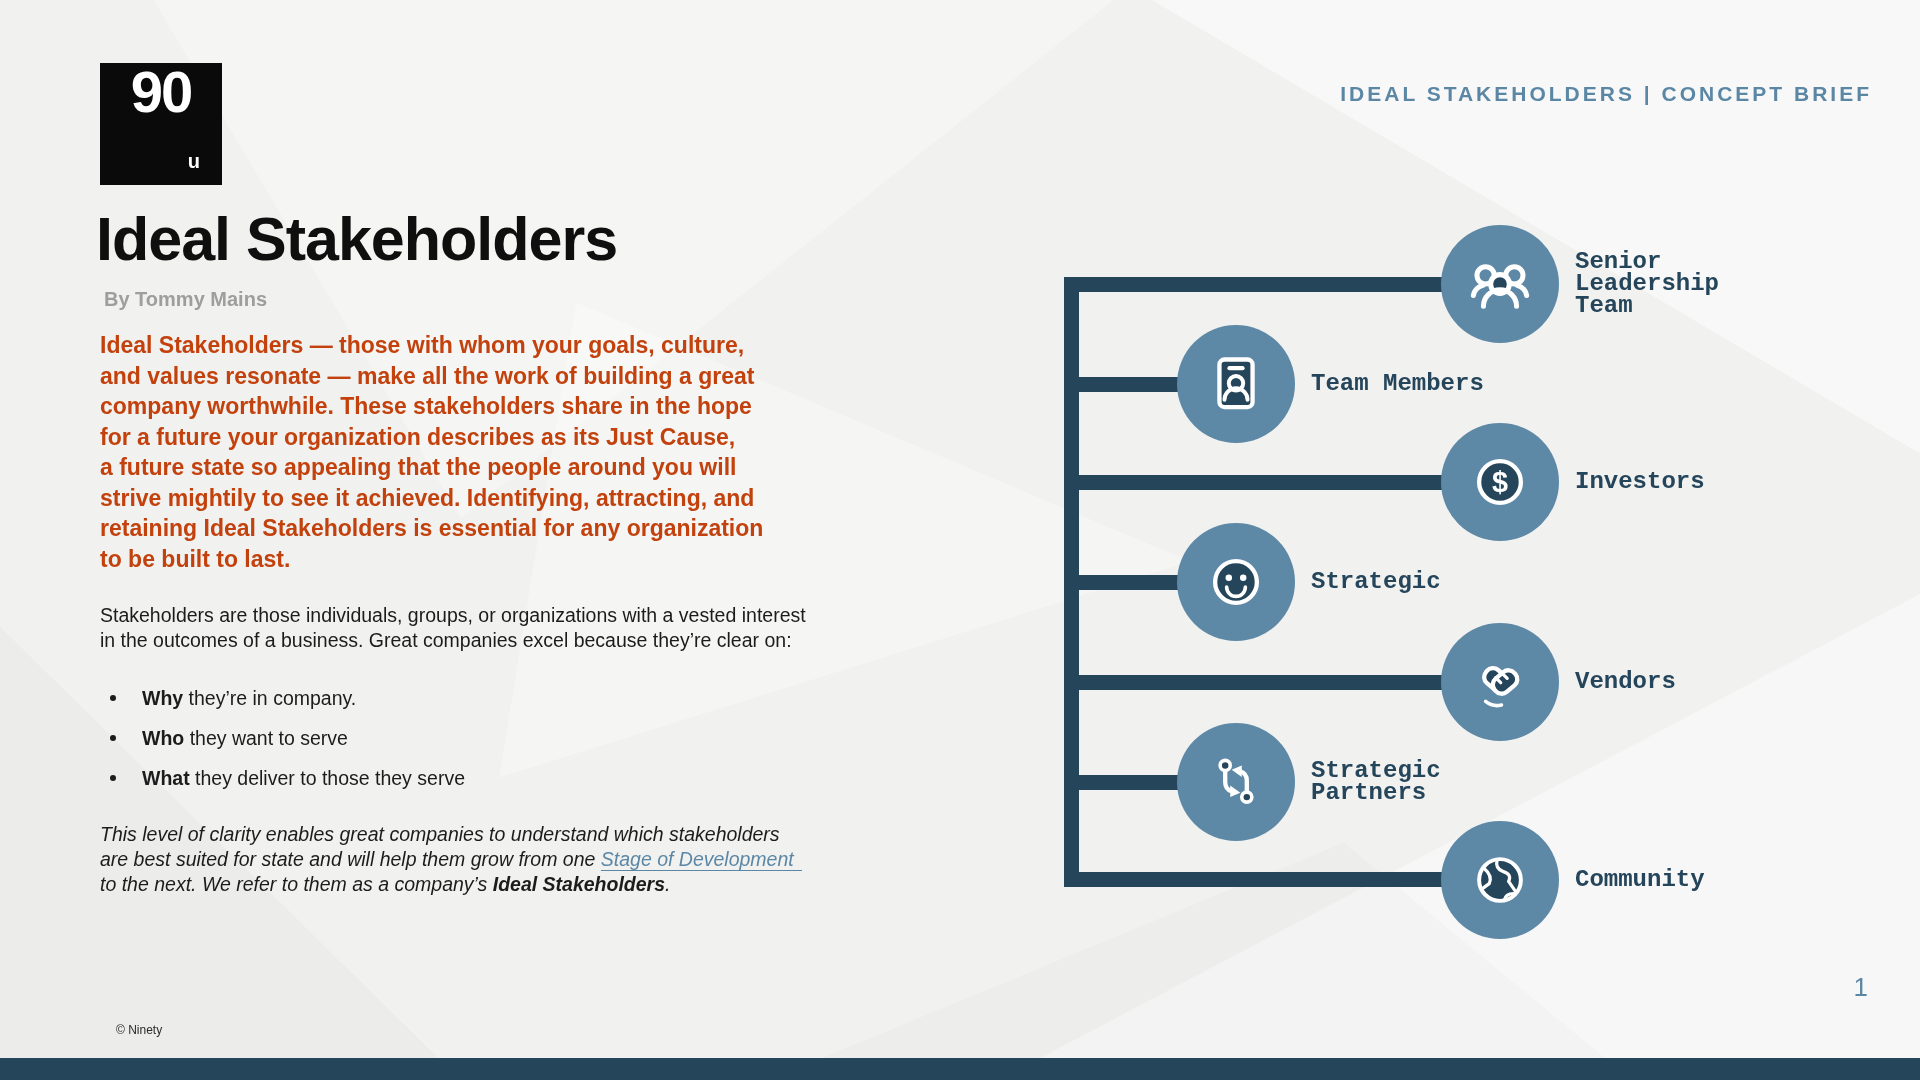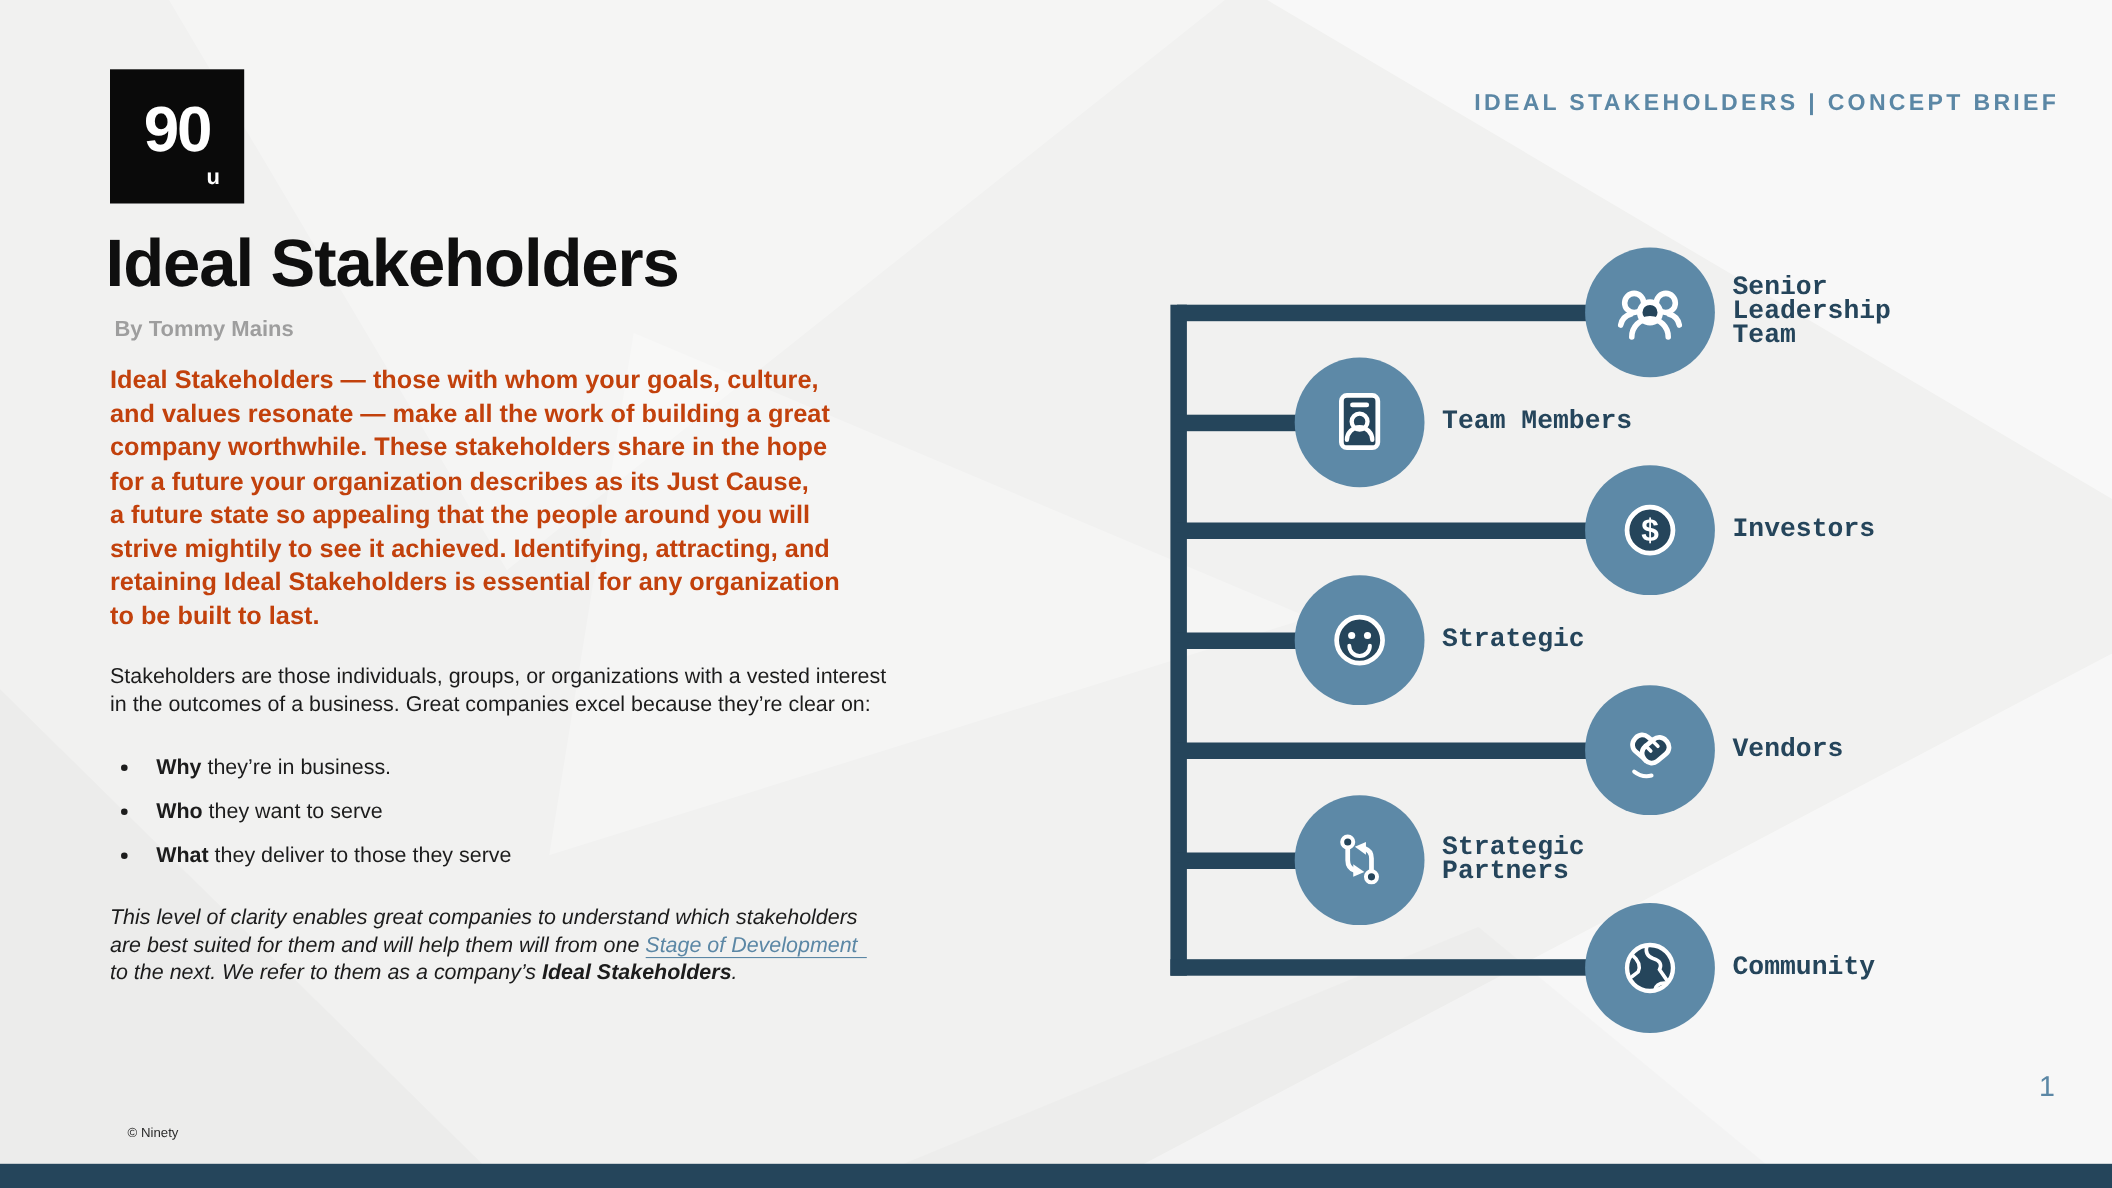--- a/index.html
+++ b/index.html
@@ -32,21 +32,21 @@
   .header-tag{
     position:absolute;top:42px;right:48px;
     font-size:21px;font-weight:bold;letter-spacing:3px;
     color:var(--header-text);
     margin-top:40px;
   }
   
   .logo{
     position:absolute;left:100px;top:63px;width:122px;height:122px;
     background:#0a0a0a;color:#fff;
-    display:flex;align-items:center;justify-content:center;
+    display:flex;align-items:flex-start;justify-content:center;
     padding-bottom:12px;
   }
   .logo-num{font-size:58px;font-weight:bold;line-height:1;letter-spacing:-2px;}
   .logo-u{
     position:absolute;right:22px;bottom:14px;
     font-size:20px;font-weight:bold;line-height:1;
     background:#0a0a0a;padding:1px 0 0 2px;
   }
 
   
@@ -147,28 +147,28 @@
 company worthwhile. These stakeholders share in the hope
 for a future your organization describes as its Just Cause,
 a future state so appealing that the people around you will
 strive mightily to see it achieved. Identifying, attracting, and
 retaining Ideal Stakeholders is essential for any organization
 to be built to last.</p>
 <p class="bodypara">Stakeholders are those individuals, groups, or organizations with a vested interest
 in the outcomes of a business. Great companies excel because they’re clear on:</p>
 
 <ul class="bullets">
-  <li><span class="b">Why</span><span> they’re in business.</span></li>
+  <li><span class="b">Why</span><span> they’re in company.</span></li>
   <li><span class="b">Who</span><span> they want to serve</span></li>
   <li><span class="b">What</span><span> they deliver to those they serve</span></li>
 </ul>
 
 <p class="closing">
   <span>This level of clarity enables great companies to understand which stakeholders</span><br>
-  <span>are best suited for them and will help them will from one </span><a>Stage of Development</a><br>
+  <span>are best suited for state and will help them grow from one </span><a>Stage of Development</a><br>
   <span>to the next. We refer to them as a company’s </span><b>Ideal Stakeholders</b><span>.</span>
 </p>
 
 <div class="footer-note">© Ninety</div>
 <div class="page-number">1</div>
 
 <div class="diagram">
 
   <div class="line" style="left:1064px;top:277px;width:15px;height:610px;"></div>
   <div class="line" style="left:1070px;top:277px;width:380px;height:15px;"></div>

